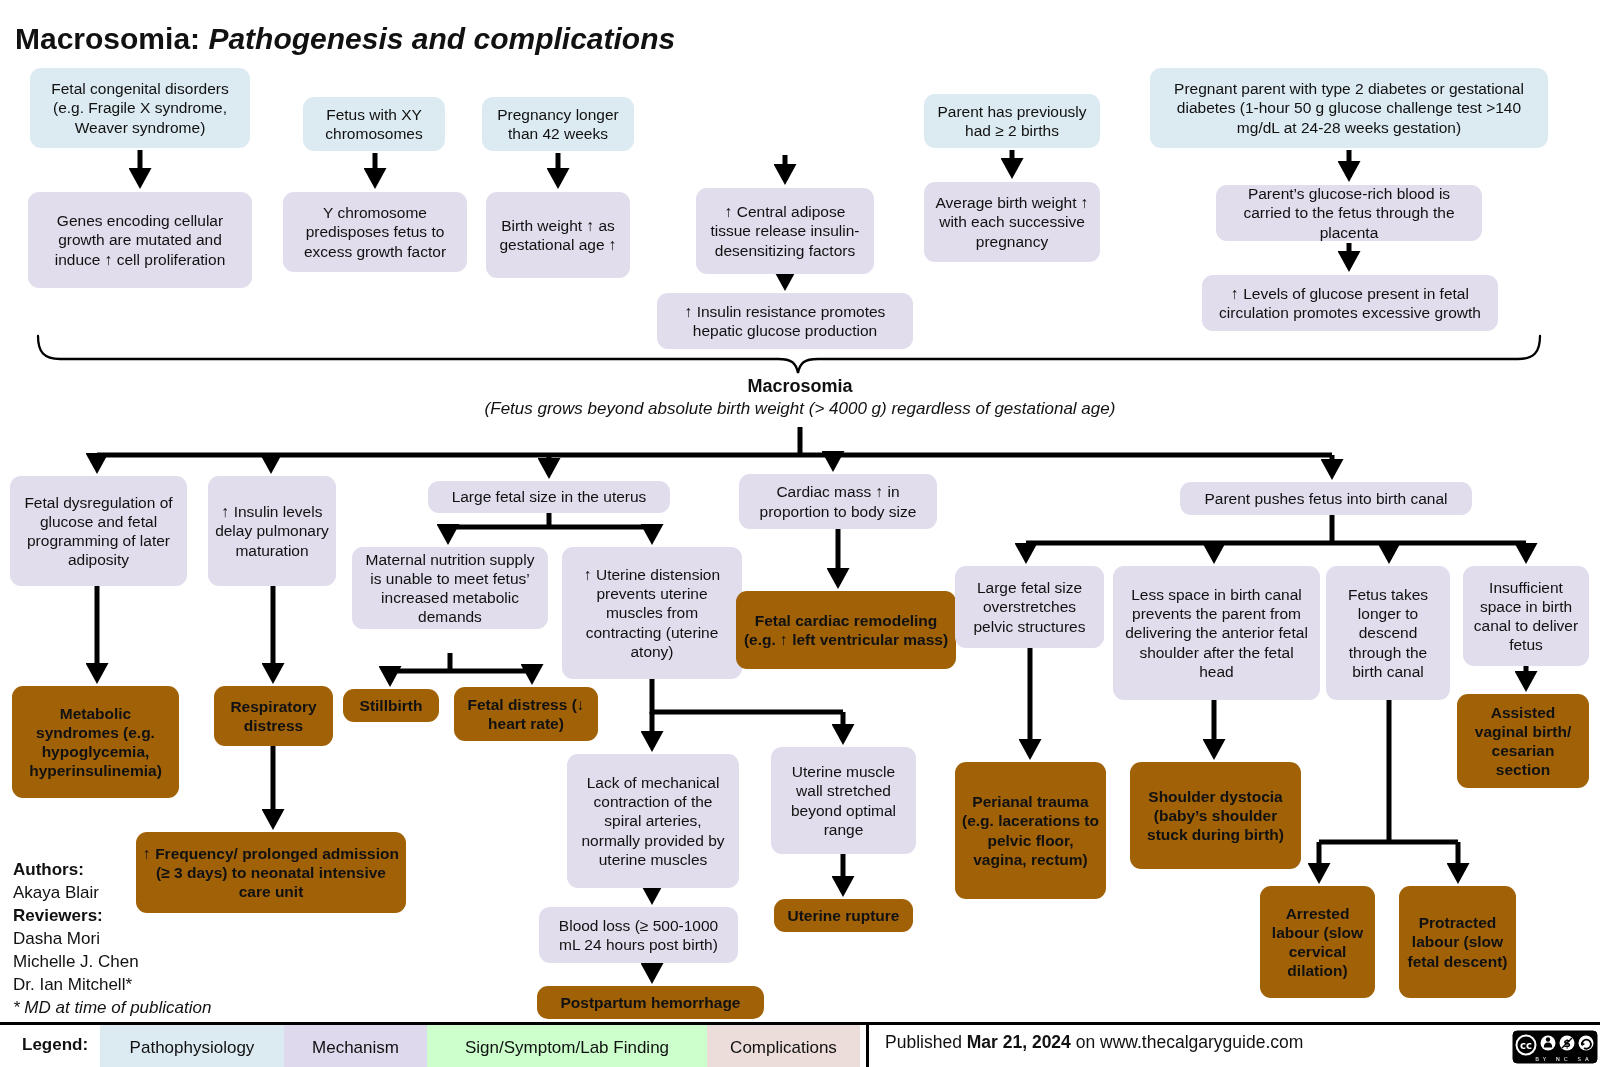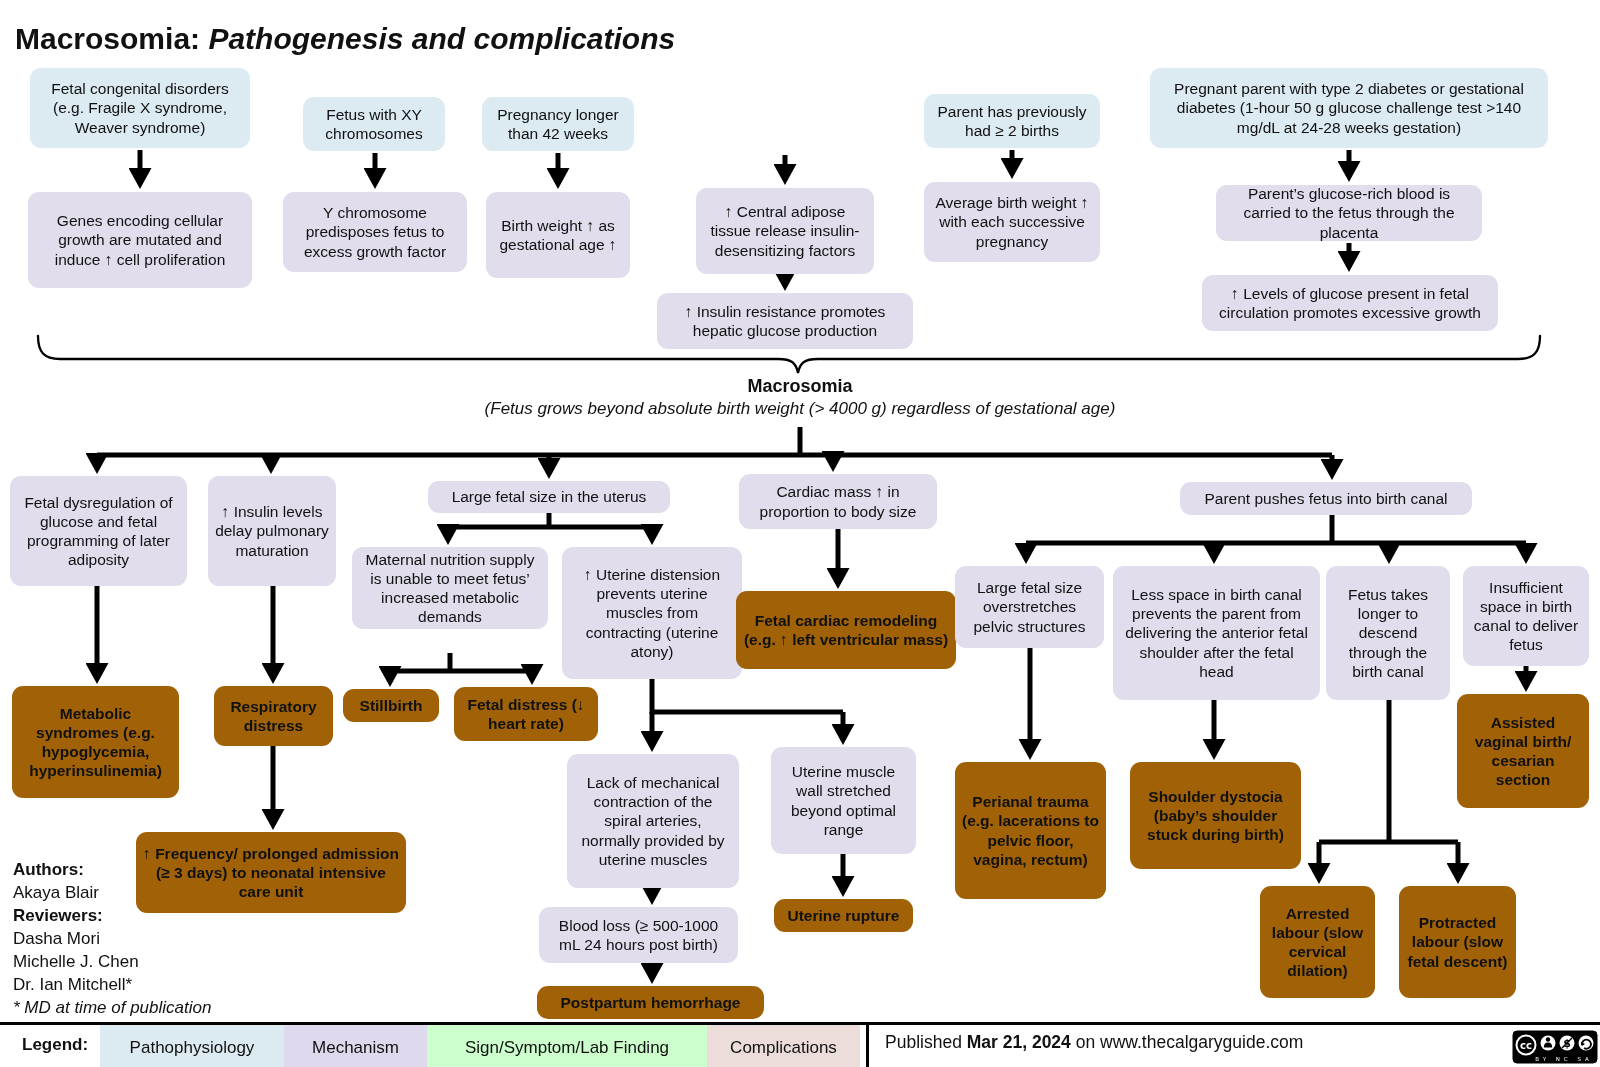--- a/index.html
+++ b/index.html
@@ -145,21 +145,21 @@
   <div class="node cat-c" style="left:136px;top:832px;width:270px;height:81px">↑ Frequency/ prolonged admission (≥ 3 days) to neonatal intensive care unit</div>
 
   <div class="node cat-m" style="left:955px;top:566px;width:149px;height:82px">Large fetal size overstretches pelvic structures</div>
   <div class="node cat-m" style="left:1113px;top:566px;width:207px;height:134px">Less space in birth canal prevents the parent from delivering the anterior fetal shoulder after the fetal head</div>
   <div class="node cat-m" style="left:1326px;top:566px;width:124px;height:134px">Fetus takes longer to descend through the birth canal</div>
   <div class="node cat-m" style="left:1463px;top:566px;width:126px;height:100px">Insufficient space in birth canal to deliver fetus</div>
   <div class="node cat-c" style="left:955px;top:762px;width:151px;height:137px">Perianal trauma (e.g. lacerations to pelvic floor, vagina, rectum)</div>
   <div class="node cat-c" style="left:1130px;top:762px;width:171px;height:107px">Shoulder dystocia (baby’s shoulder stuck during birth)</div>
   <div class="node cat-c" style="left:1260px;top:886px;width:115px;height:112px">Arrested labour (slow cervical dilation)</div>
   <div class="node cat-c" style="left:1399px;top:886px;width:117px;height:112px">Protracted labour (slow fetal descent)</div>
-  <div class="node cat-c" style="left:1457px;top:694px;width:132px;height:114px">Assisted vaginal birth/ cesarian section</div>
+  <div class="node cat-c" style="left:1457px;top:694px;width:132px;height:94px">Assisted vaginal birth/ cesarian section</div>
 
   <div class="authors">
     <div class="b">Authors:</div>
     <div>Akaya Blair</div>
     <div class="b">Reviewers:</div>
     <div>Dasha Mori</div>
     <div>Michelle J. Chen</div>
     <div>Dr. Ian Mitchell*</div>
     <div class="i">* MD at time of publication</div>
   </div>

